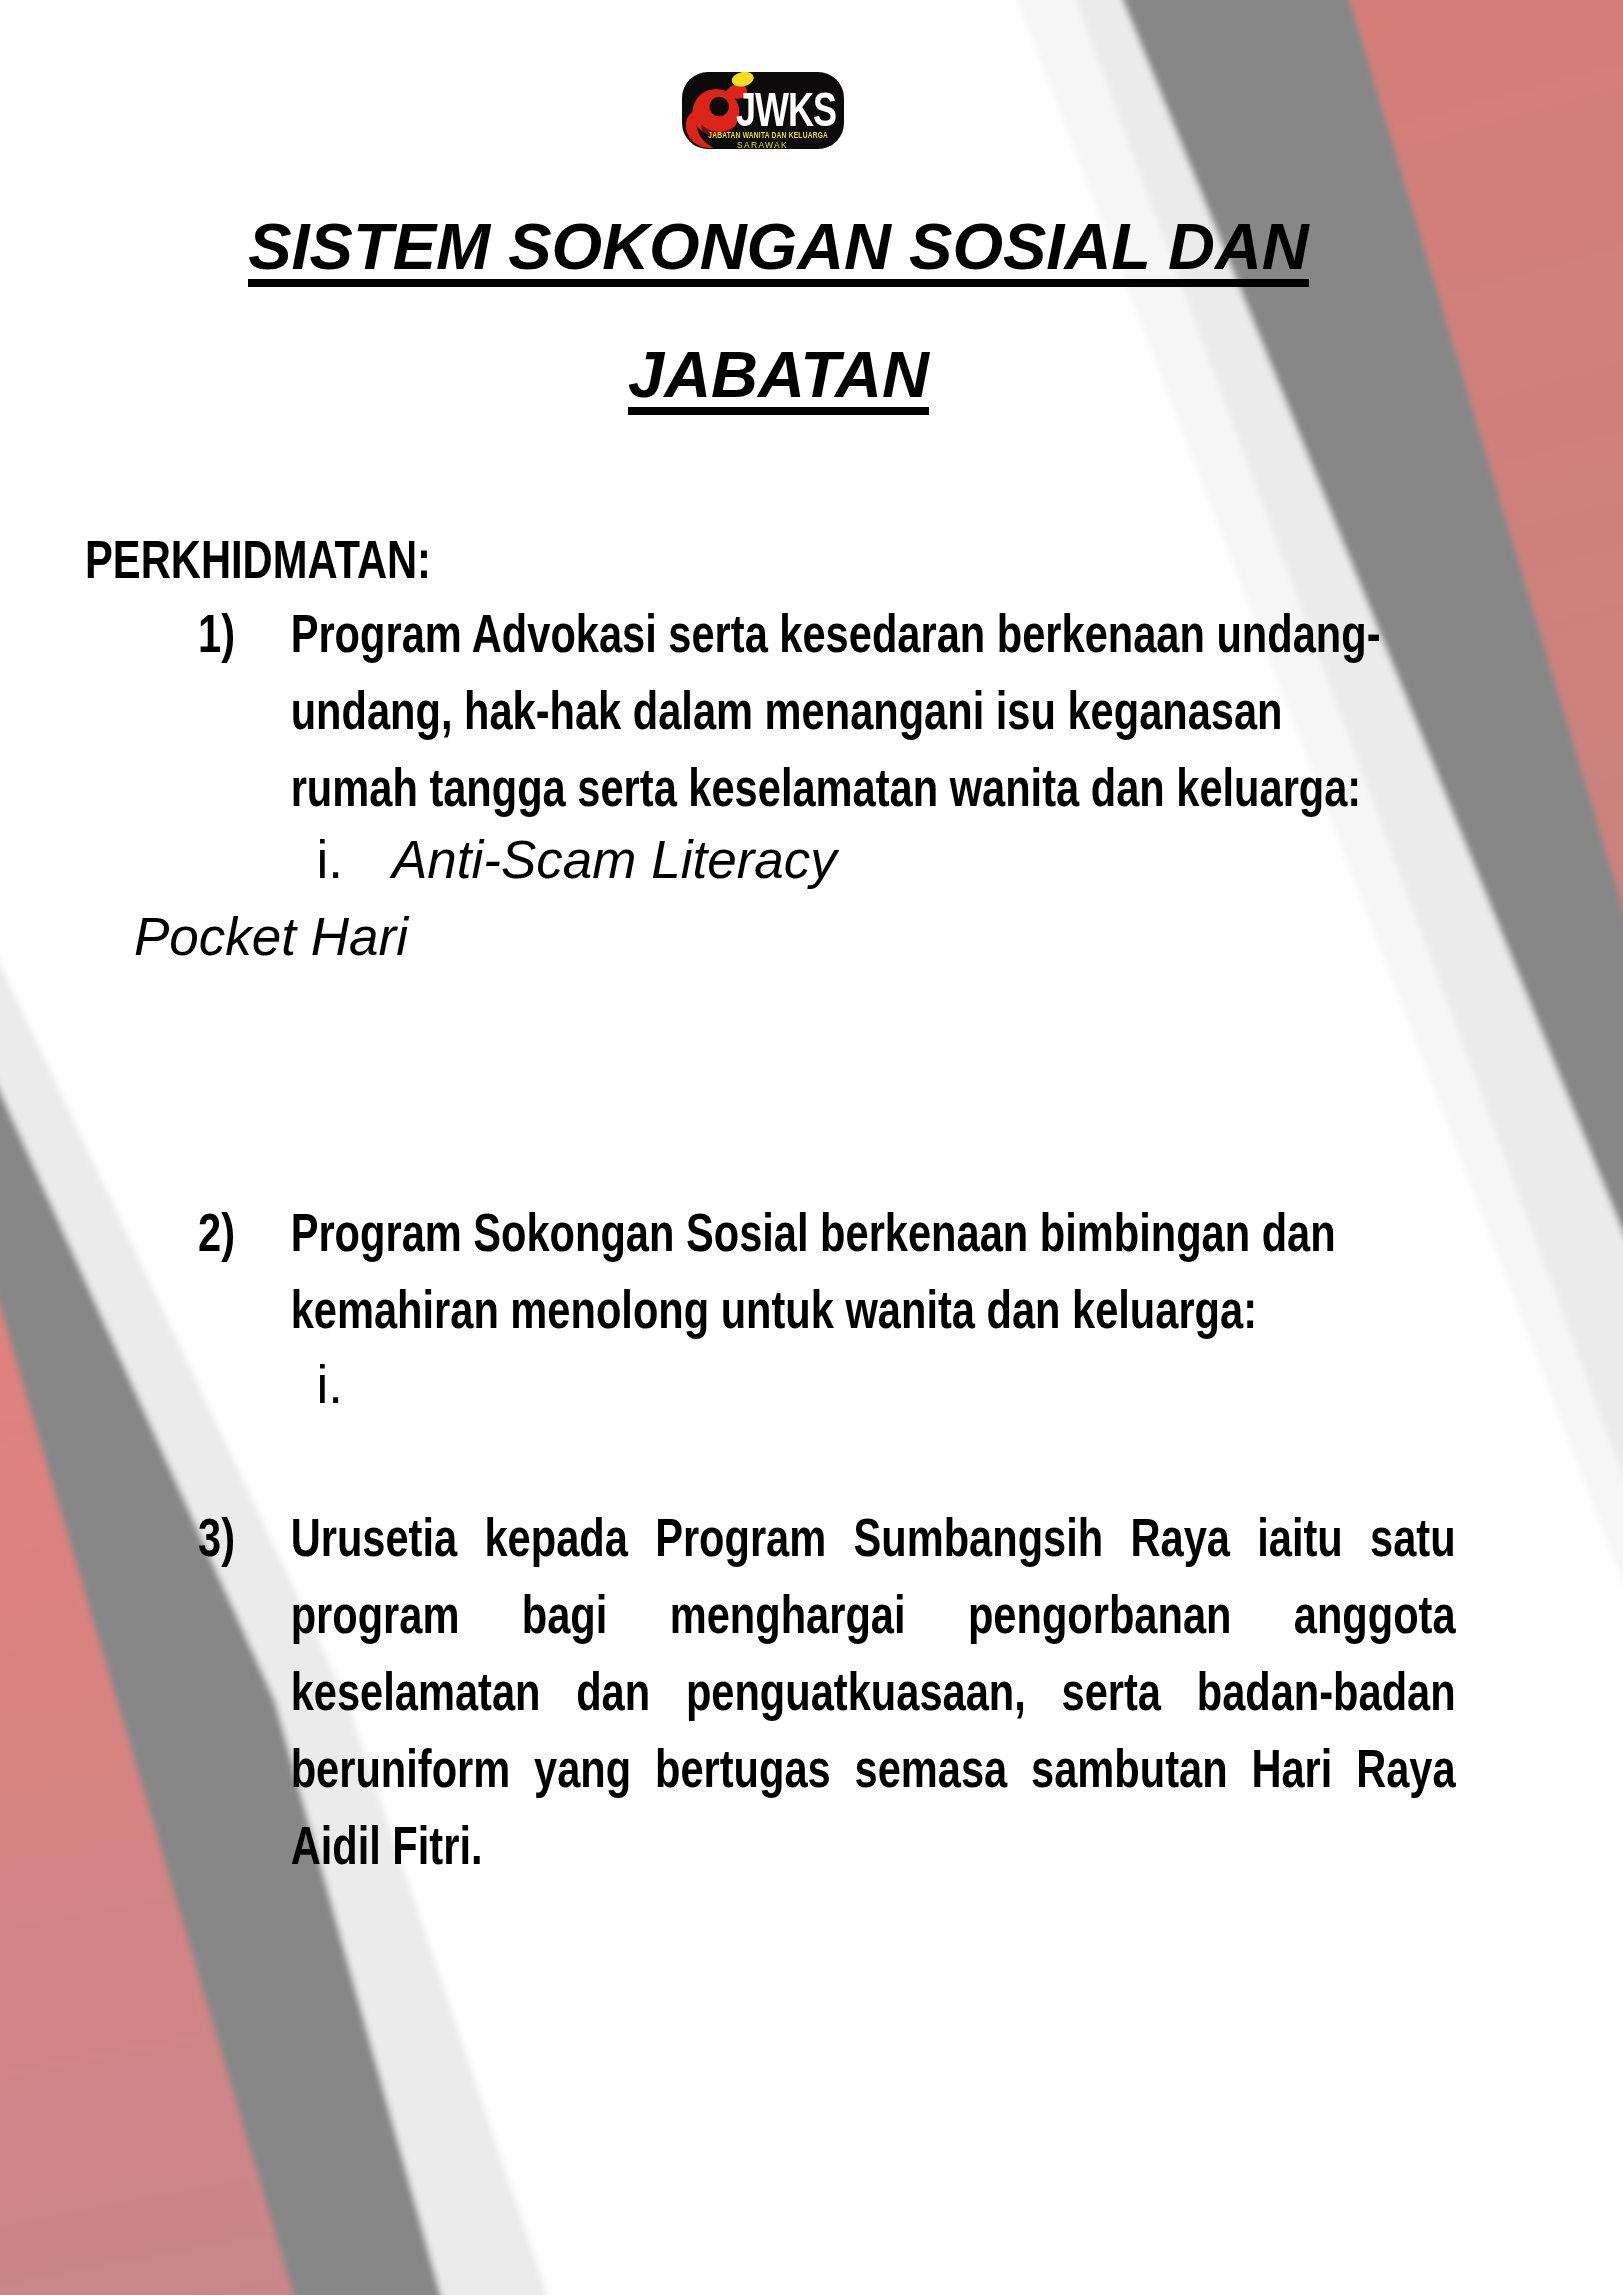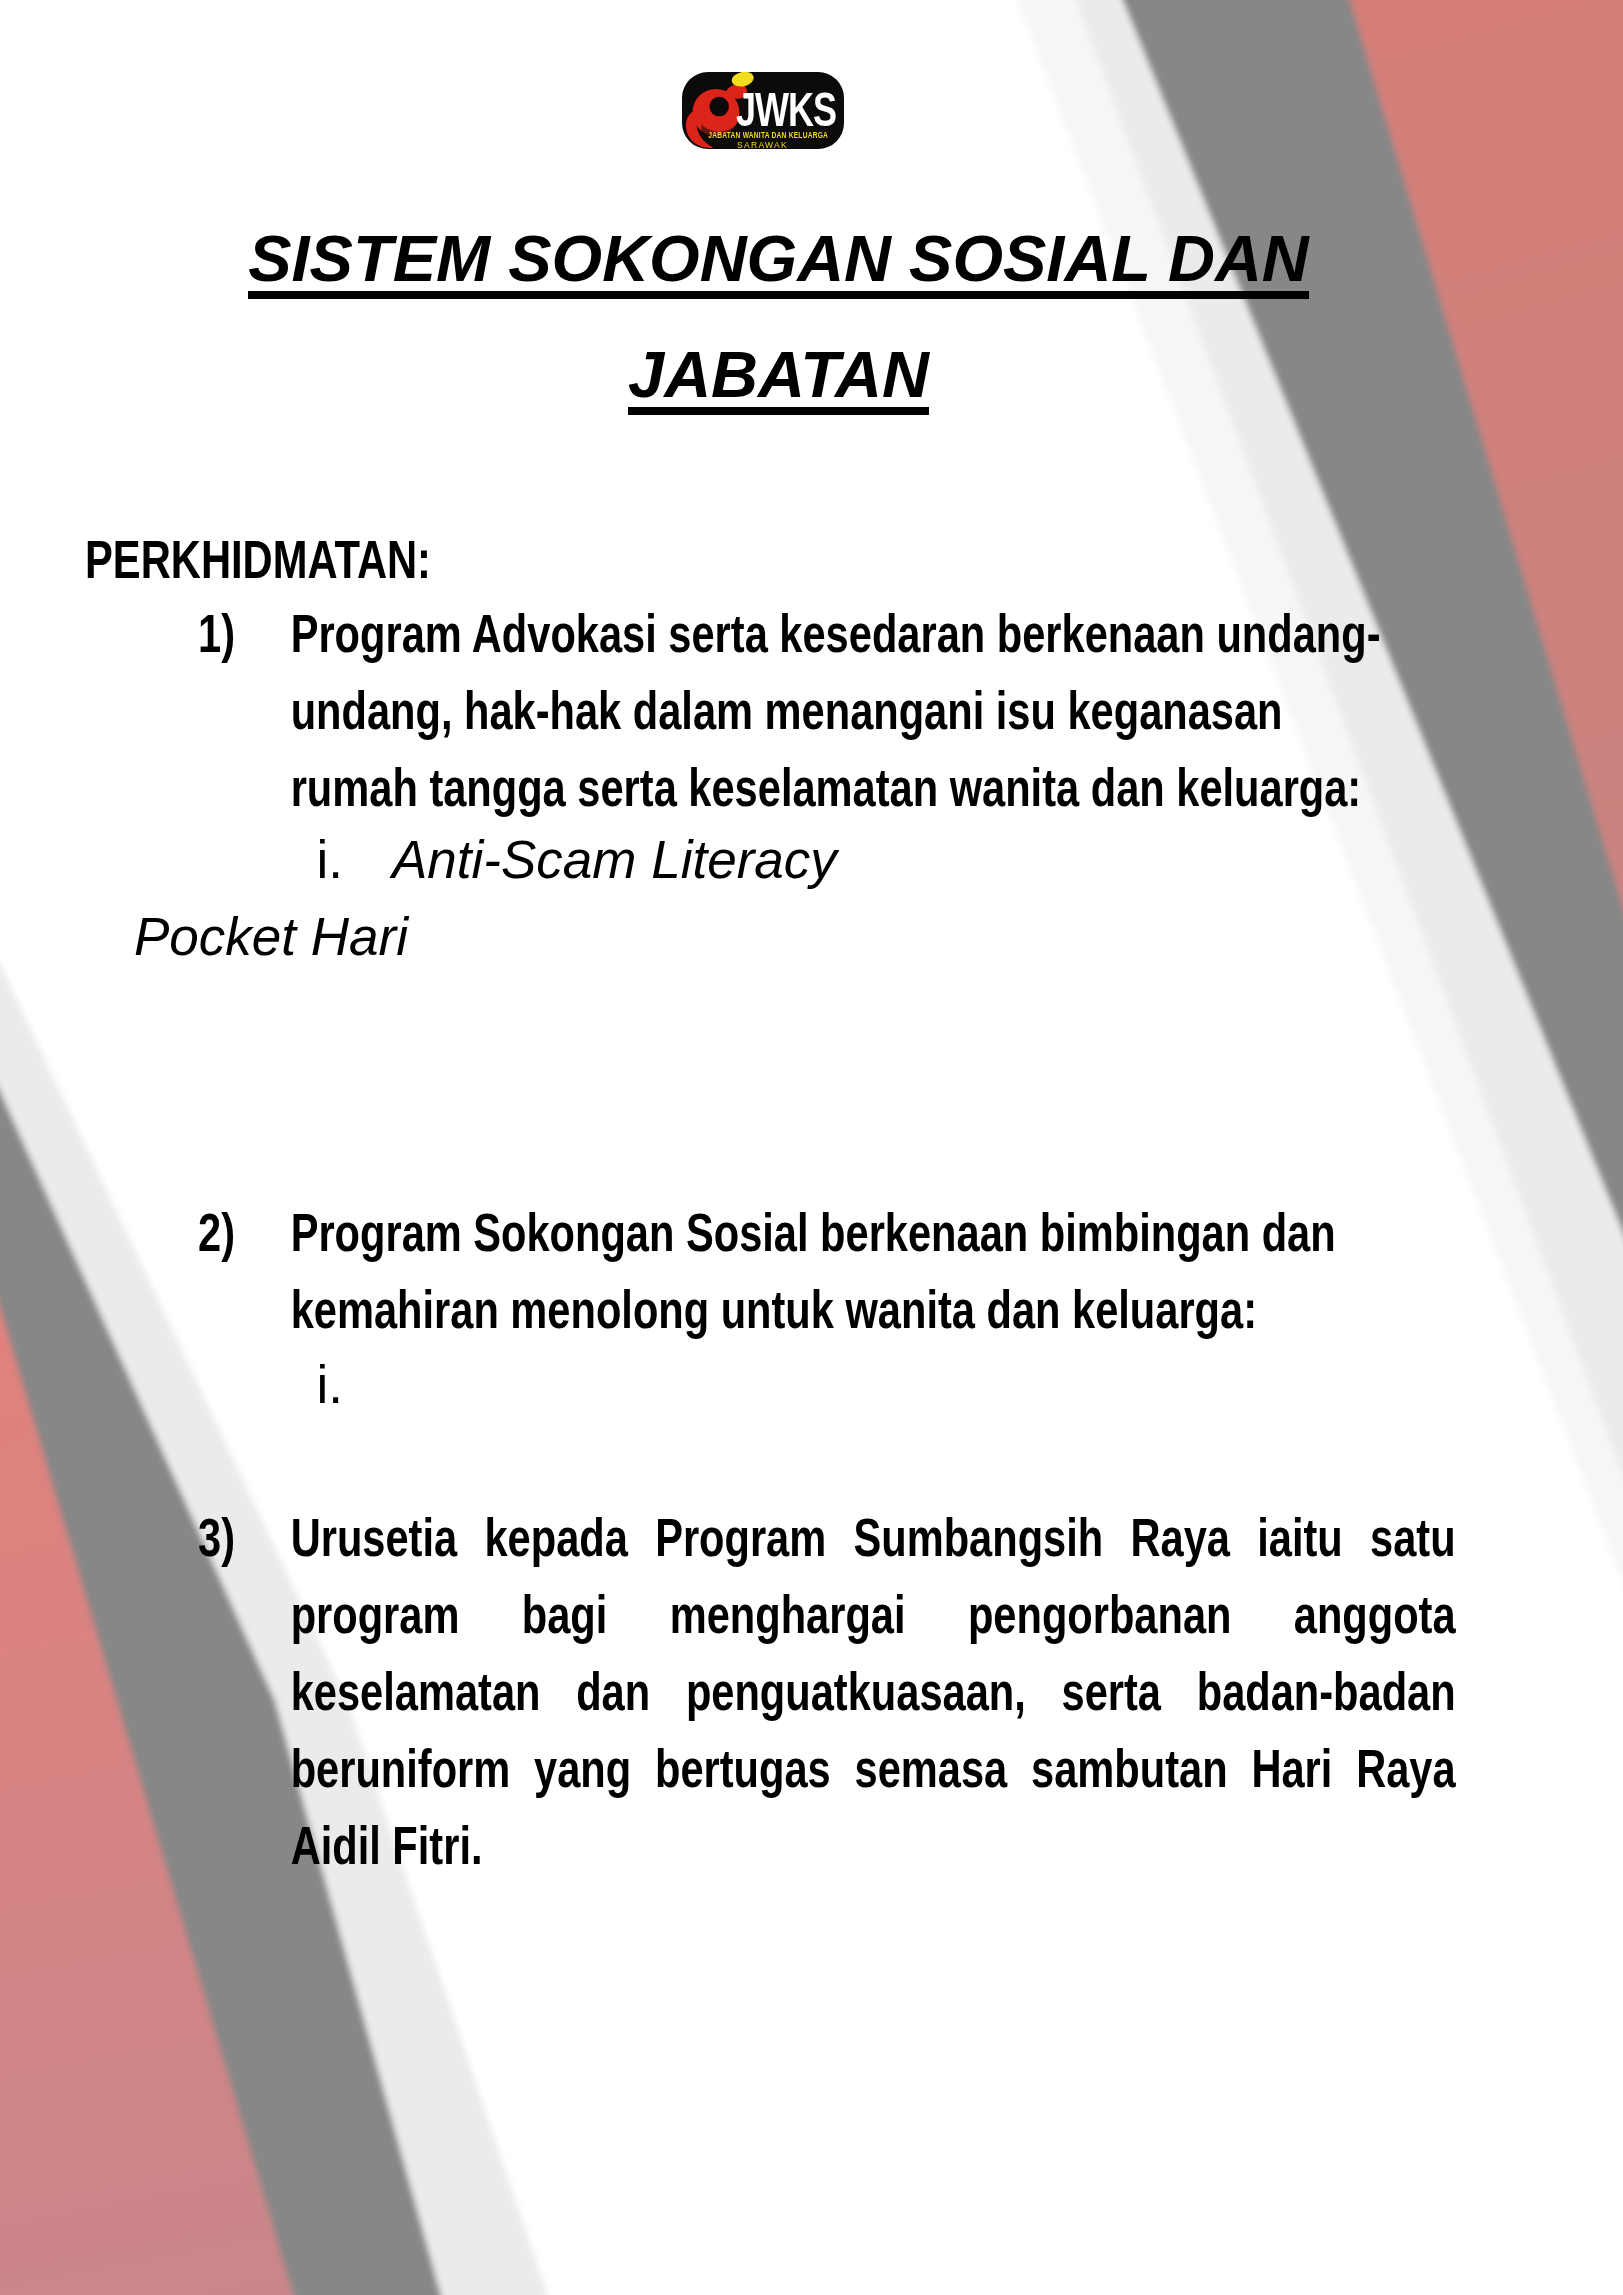--- a/index.html
+++ b/index.html
@@ -40,21 +40,21 @@
   
   .title-line{
     position:absolute;left:0;width:1557px;text-align:center;
     font-size:65px;font-weight:bold;font-style:italic;line-height:1;
     white-space:nowrap;
   }
   .title-line .ul{
     display:inline-block;line-height:0.92;
     border-bottom:8.5px solid #000;padding-bottom:2.6px;
   }
-  .title-1{top:226px;}
+  .title-1{top:214px;}
   .title-2{top:342px;}
 
   
   .section-label{
     position:absolute;left:85px;top:521px;
     font-size:53px;font-weight:bold;line-height:77px;white-space:nowrap;
     transform:scaleX(0.787);transform-origin:0 0;
   }
   .para{
     position:absolute;left:85px;

